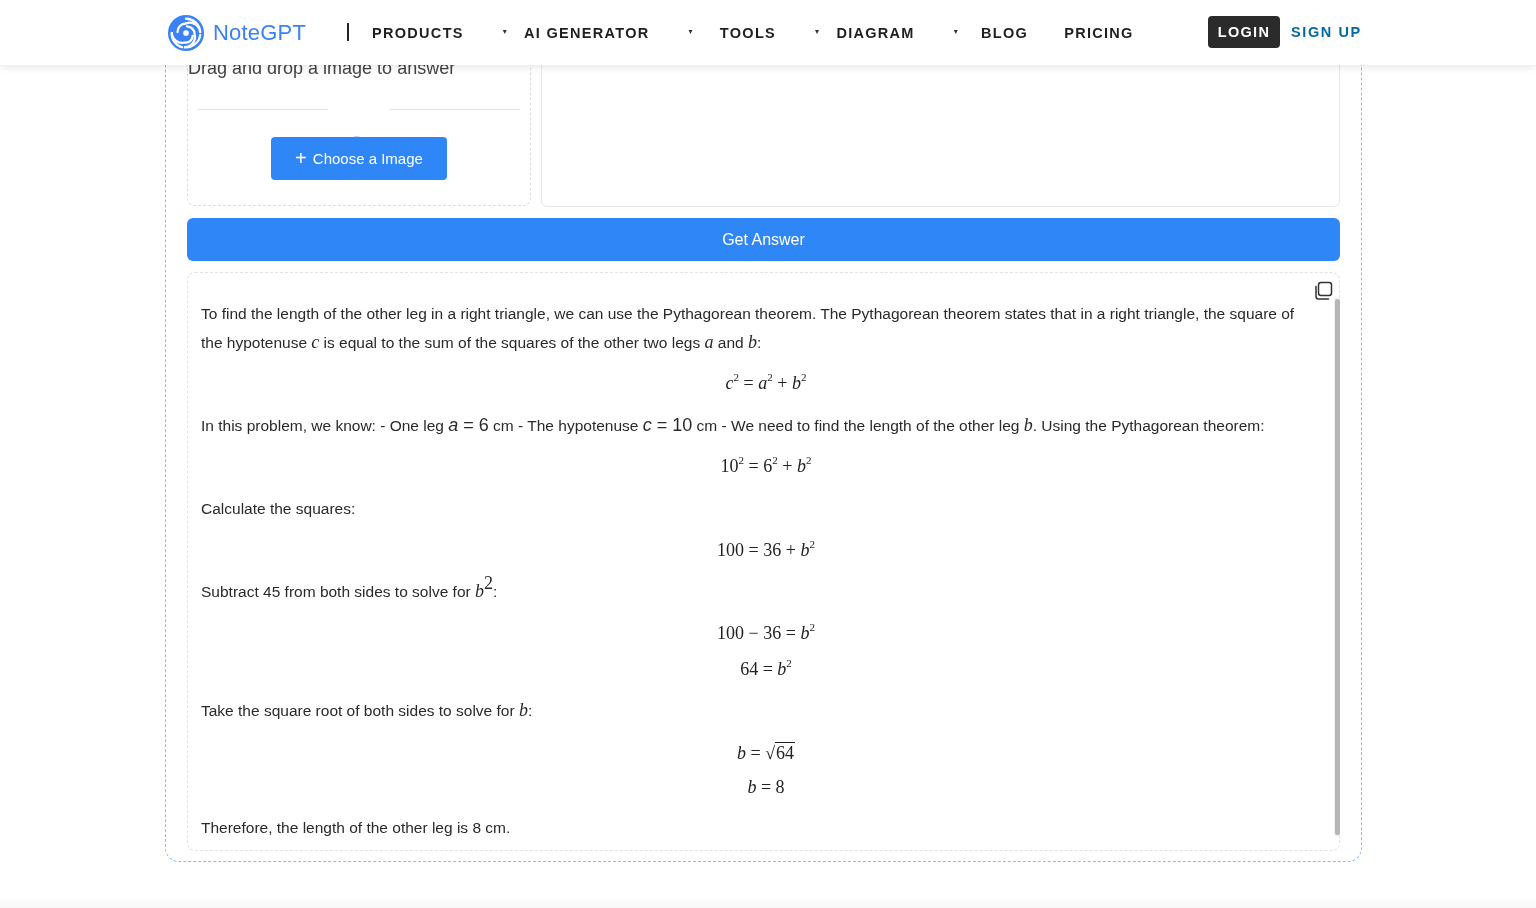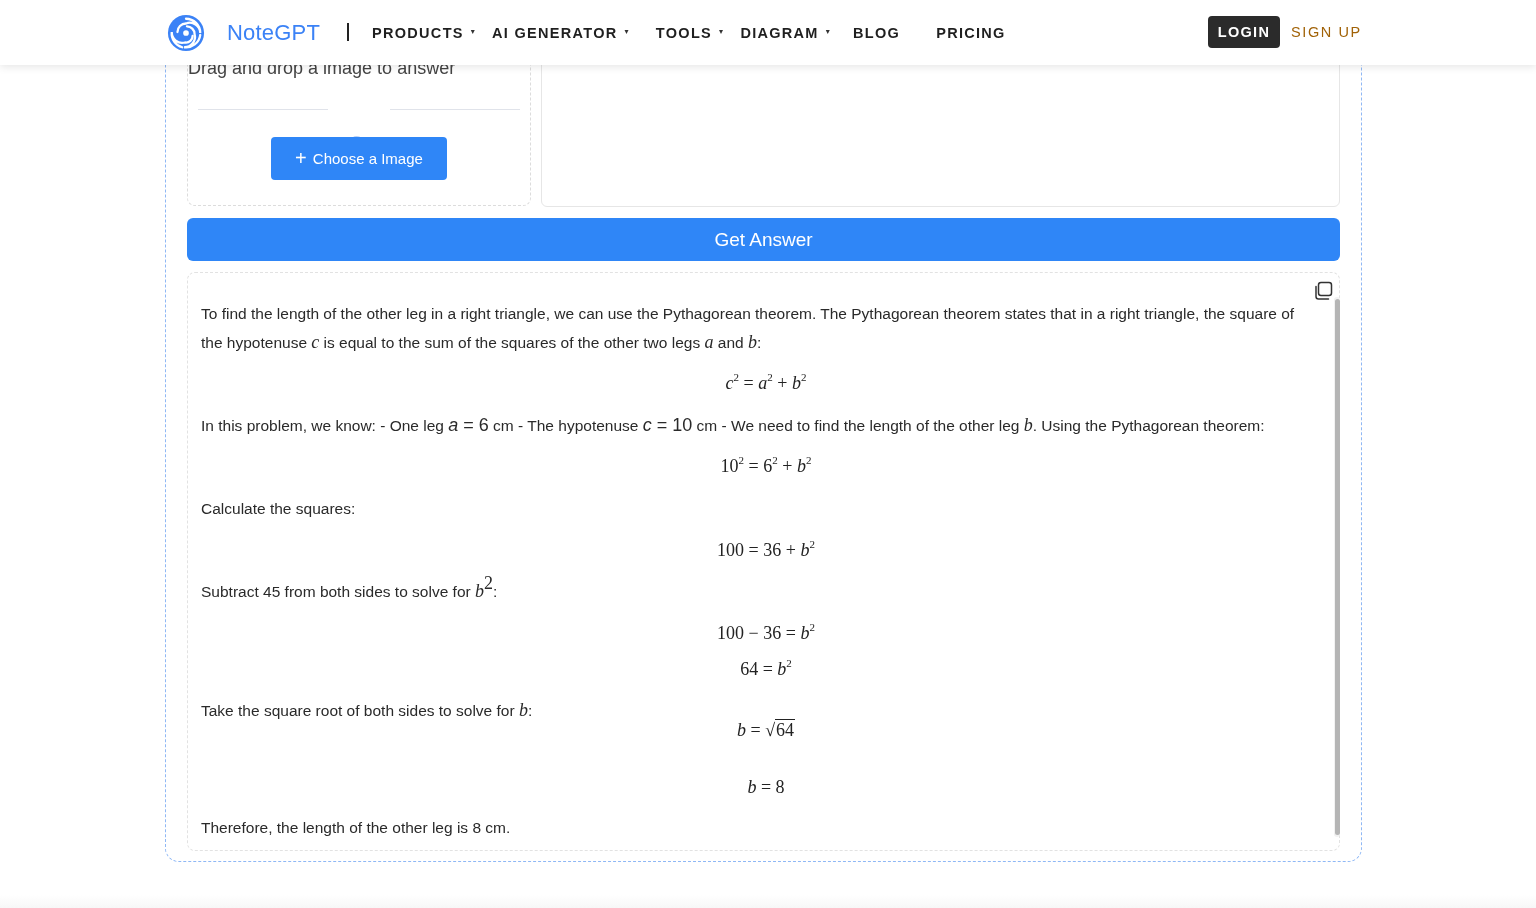--- a/index.html
+++ b/index.html
@@ -5,39 +5,39 @@
   * { box-sizing: border-box; margin: 0; padding: 0; }
   html, body { width: 1536px; height: 908px; overflow: hidden; background: #ffffff; }
   body { font-family: "Liberation Sans", "DejaVu Sans", sans-serif; color: #222; position: relative; }
 
   
   .header {
     position: absolute; left: 0; top: 0; width: 1536px; height: 65px;
     background: #fff; z-index: 10;
     box-shadow: 0 2px 8px rgba(0,0,0,0.10);
   }
-  .logo { position: absolute; left: 167px; top: 14px; display: flex; align-items: center; gap: 22px; }
+  .logo { position: absolute; left: 167px; top: 14px; display: flex; align-items: center; gap: 8px; }
   .logo-icon { width: 38px; height: 38px; }
   .logo-text { font-size: 22px; color: #3b82f6; font-family: "Liberation Sans", sans-serif; letter-spacing: 0.2px; }
   .nav-sep { position: absolute; left: 347px; top: 23px; width: 2px; height: 18px; background: #222; }
   .nav { position: absolute; left: 372px; top: 0; height: 65px; display: flex; align-items: center; }
   .nav-item {
     font-size: 14.5px; font-weight: bold; letter-spacing: 1.3px; color: #1f1f1f;
-    display: flex; align-items: center; cursor: pointer; white-space: nowrap;
+    display: flex; align-items: center; cursor: pointer; white-space: nowrap; gap: 32px;
   }
   .nav-item .caret { font-size: 8px; margin-left: 7px; margin-right: 16px; color: #333; transform: translateY(-1px); }
   .nav-item.plain { margin-right: 40px; }
   .login-btn {
     position: absolute; left: 1208px; top: 16px; width: 72px; height: 32px;
     background: #2b2b2b; color: #fff; border-radius: 4px; font-size: 14.5px; font-weight: bold;
     letter-spacing: 1.3px; display: flex; align-items: center; justify-content: center; cursor: pointer;
   }
   .signup-btn {
     position: absolute; left: 1291px; top: 16px; height: 32px;
-    font-size: 14.5px; font-weight: normal; letter-spacing: 1.6px; color: #a16207;
+    font-size: 14.5px; font-weight: bold; letter-spacing: 1.6px; color: #0369a1;
     display: flex; align-items: center; cursor: pointer;
   }
 
   
   .outer {
     position: absolute; left: 165px; top: -40px; width: 1197px; height: 902px;
     border: 1px dashed #8fb8f5; border-radius: 14px;
   }
 
   
@@ -63,21 +63,21 @@
 
   
   .question {
     position: absolute; left: 541px; top: -20px; width: 799px; height: 227px;
     border: 1px solid #e6e6e6; border-radius: 6px; background: #fff;
   }
 
   
   .get-answer {
     position: absolute; left: 187px; top: 218px; width: 1153px; height: 43px;
-    background: #2f86f7; color: #fff; border-radius: 6px; font-size: 19px;
+    background: #2f86f7; color: #fff; border-radius: 6px; font-size: 16px;
     display: flex; align-items: center; justify-content: center; cursor: pointer;
   }
 
   
   .answer {
     position: absolute; left: 187px; top: 272px; width: 1153px; height: 579px;
     border: 1px dashed #e2e2e2; border-radius: 8px; background: #fff;
   }
   .copy-icon { position: absolute; left: 1124px; top: 7px; width: 22px; height: 22px; cursor: pointer; }
   .scrollbar-track { position: absolute; left: 1146px; top: 24px; width: 6px; height: 540px; background: #f2f2f2; border-radius: 3px; }
@@ -204,21 +204,21 @@
       <span>100</span> − <span>36</span> = <i>b</i><sup>2</sup>
     </div>
     <div class="eq" style="top:356px">
       <span>64</span> = <i>b</i><sup>2</sup>
     </div>
 
     <div class="p" style="top:397px">
       <span>Take the square root of both sides to solve for </span><span class="mi">b</span><span>:</span>
     </div>
 
-    <div class="eq" style="top:417px">
+    <div class="eq" style="top:440px">
       <i>b</i> = <span class="sqrt-wrap">√<span class="radicand">64</span></span>
     </div>
     <div class="eq" style="top:474px">
       <i>b</i> = <span>8</span>
     </div>
 
     <div class="p" style="top:514px">Therefore, the length of the other leg is 8 cm.</div>
   </div>
 </div>
 

